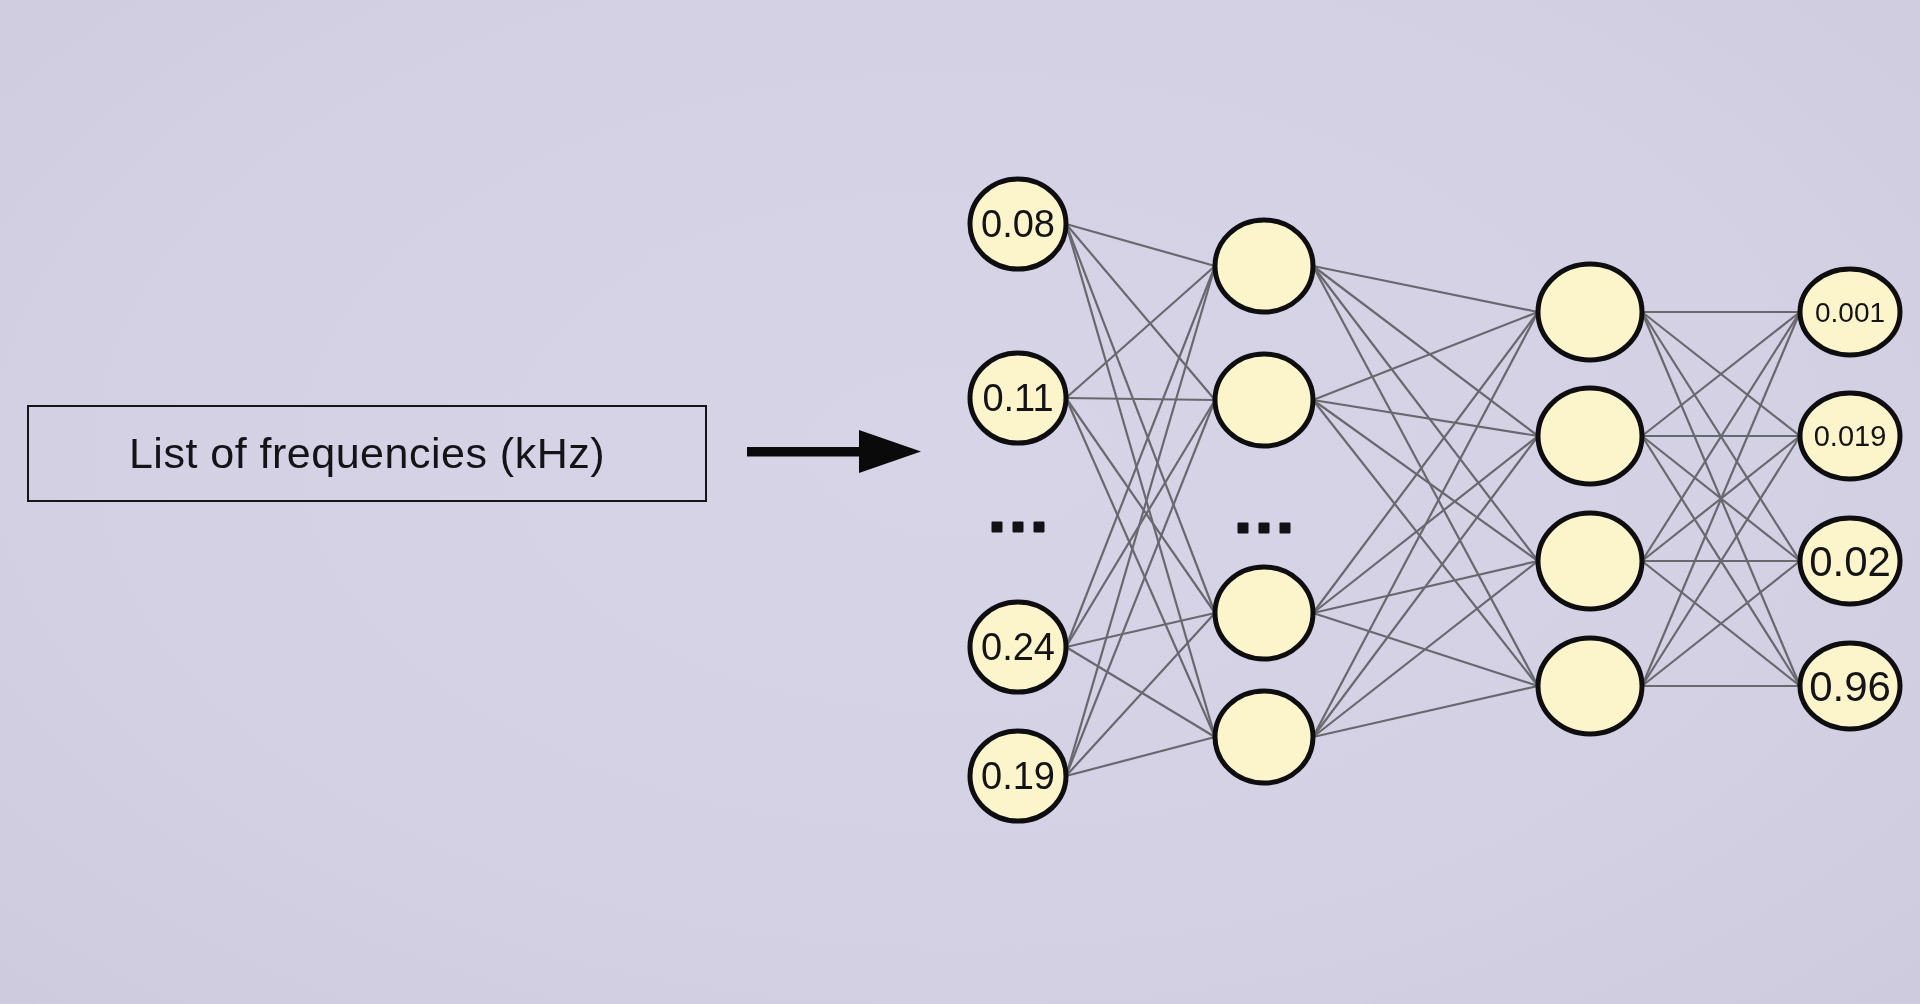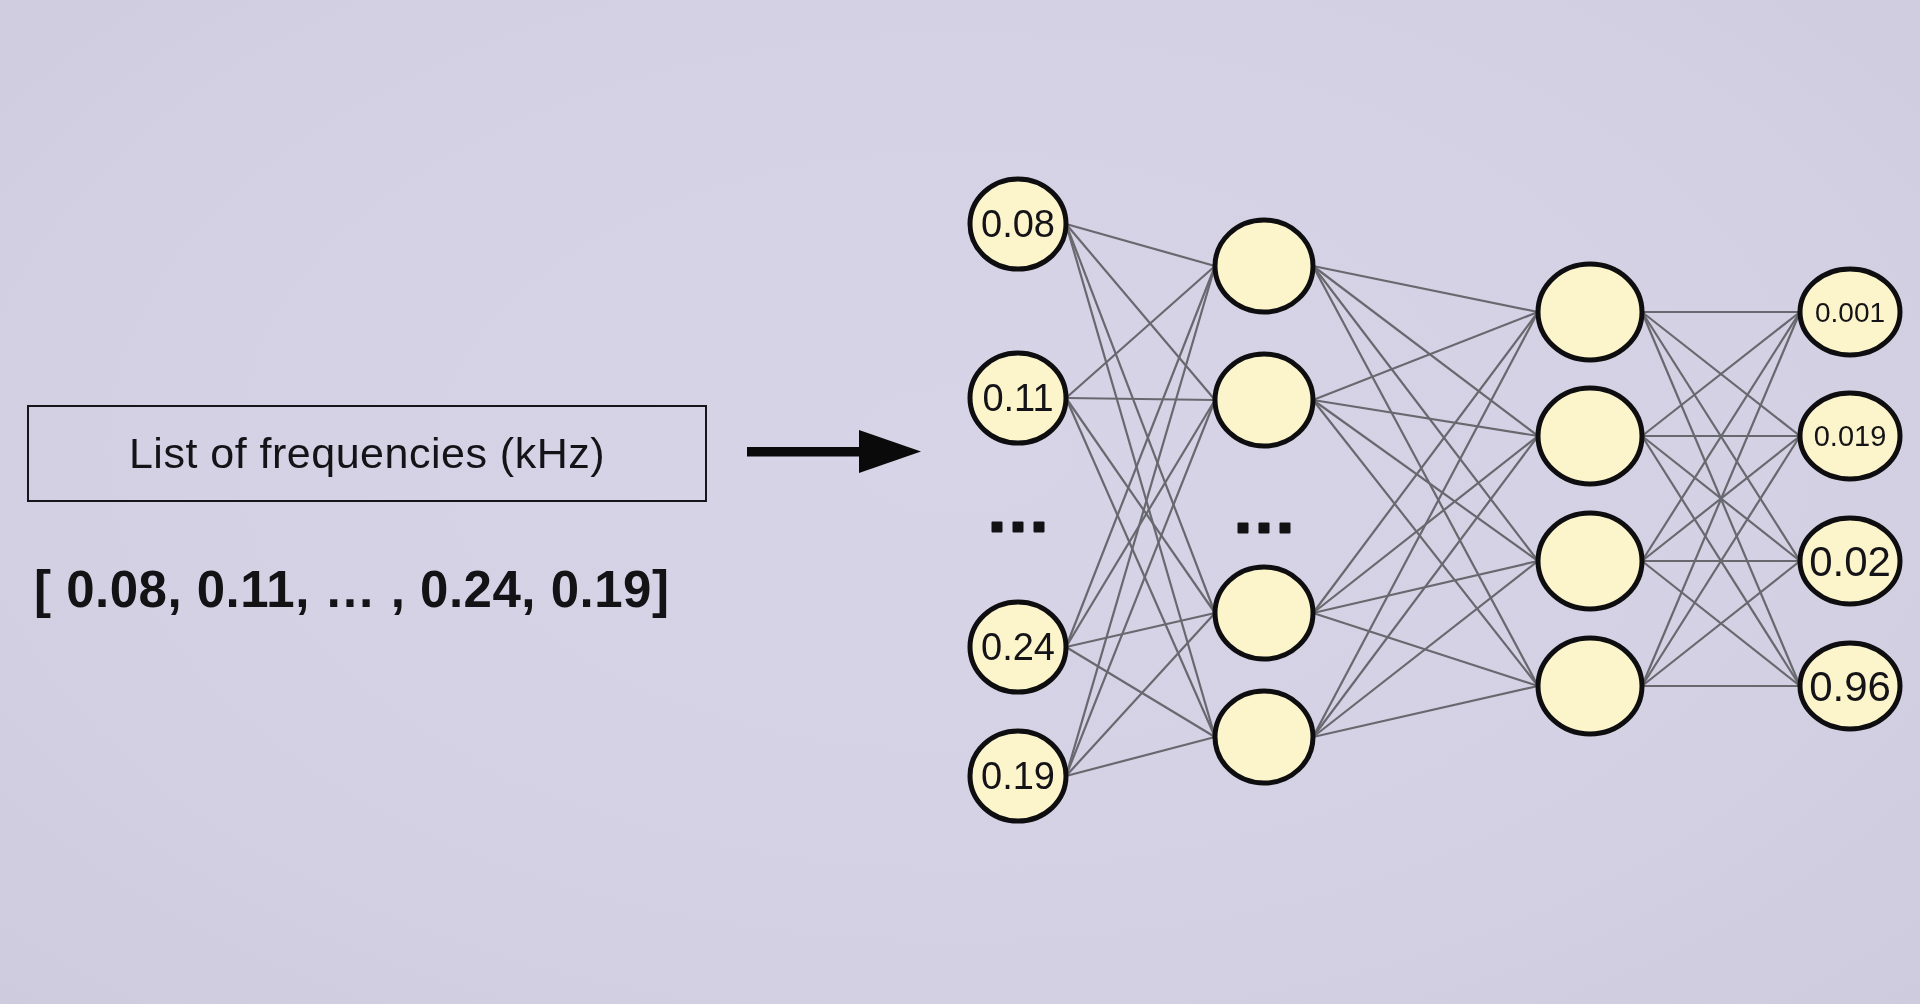--- a/index.html
+++ b/index.html
@@ -69,21 +69,20 @@
 </style>
 </head>
 <body>
 
 <div id="canvas">
 
   <div id="freq-box">
     <span class="box-label">List of frequencies (kHz)</span>
   </div>
 
-  <div id="freq-list">[ 0.08, 0.11, … , 0.24, 0.19]</div>
 
   <svg id="arrow-svg" viewBox="0 0 180 56">
     <rect x="2" y="23" width="116" height="9.5" fill="#0a0a0a"></rect>
     <polygon points="114,6 176,27.5 114,49" fill="#0a0a0a"></polygon>
   </svg>
 
   <svg id="network-svg" viewBox="0 0 1920 1004">
     <g id="net-edges">
         <line x1="1066" y1="224" x2="1215" y2="266" stroke="#68686f" stroke-width="2.2" class="net-edge"></line>
         <line x1="1066" y1="224" x2="1215" y2="400" stroke="#68686f" stroke-width="2.2" class="net-edge"></line>

